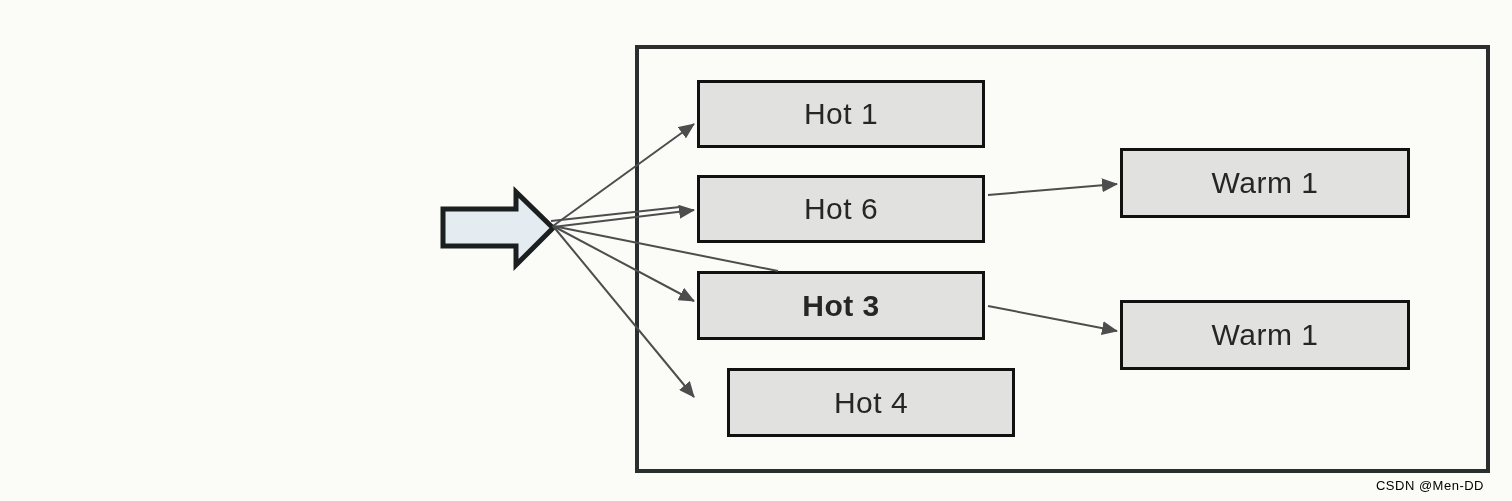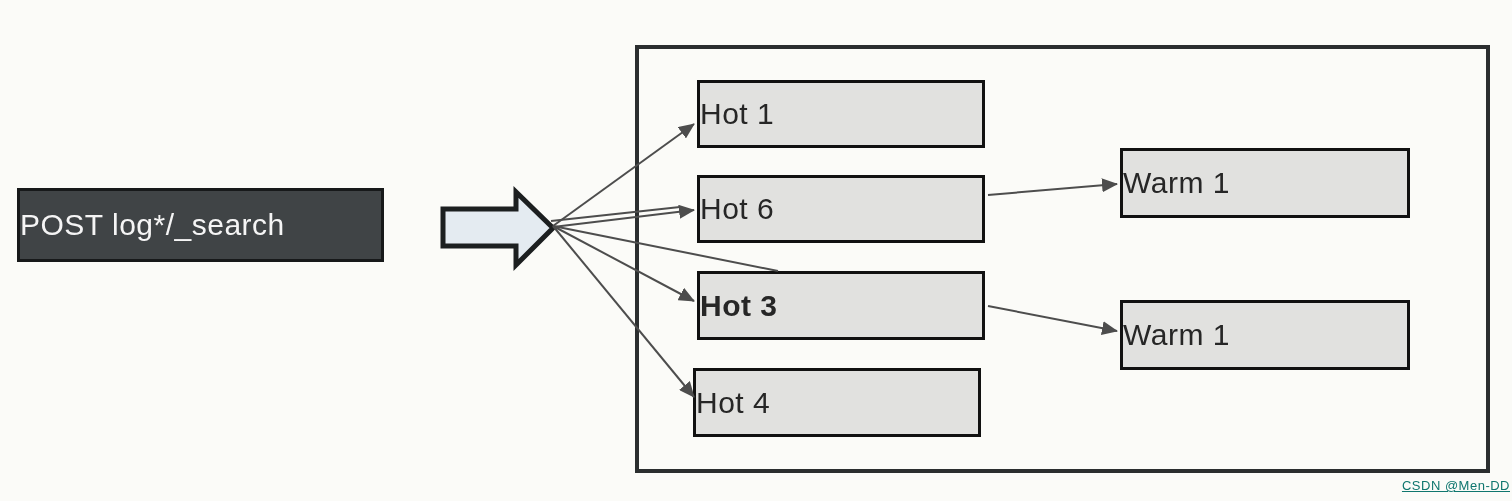--- a/index.html
+++ b/index.html
@@ -13,20 +13,21 @@
     width: 1512px;
     height: 501px;
     background: #fbfbf8;
     overflow: hidden;
   }
   .node {
     position: absolute;
     box-sizing: border-box;
     display: flex;
     align-items: center;
+    justify-content: center;
     font-size: 30px;
     color: #262626;
     letter-spacing: 0.5px;
   }
   .request-node {
     left: 17px;
     top: 188px;
     width: 367px;
     height: 74px;
     background: #404446;
@@ -44,49 +45,45 @@
     border: 4px solid #2b2e2f;
     background: transparent;
   }
   .data-node {
     background: #e1e1df;
     border: 3px solid #111111;
   }
   .hot-1  { left: 697px; top: 80px;  width: 288px; height: 68px; }
   .hot-2  { left: 697px; top: 175px; width: 288px; height: 68px; }
   .hot-3  { left: 697px; top: 271px; width: 288px; height: 69px; font-weight: bold; }
-  .hot-4  { left: 693px; top: 368px; width: 288px; height: 69px; }
+  .hot-4  { left: 727px; top: 368px; width: 288px; height: 69px; }
   .warm-1 { left: 1120px; top: 148px; width: 290px; height: 70px; }
   .warm-2 { left: 1120px; top: 300px; width: 290px; height: 70px; }
   svg.wires {
     position: absolute;
     left: 0;
     top: 0;
     pointer-events: none;
   }
   .watermark {
     position: absolute;
-    right: 2px;
+    right: 28px;
     top: 478px;
     font-size: 13px;
-    color: #0f766e;
+    color: #000000;
     letter-spacing: 0.5px;
-    text-decoration: underline;
   }
 </style>
 </head>
 <body>
 
 <div class="stage">
 
   <div class="cluster"></div>
 
-  <div class="node request-node">
-    <span>POST log*/_search</span>
-  </div>
 
   <div class="node data-node hot-1">
     <span>Hot 1</span>
   </div>
   <div class="node data-node hot-2">
     <span>Hot 6</span>
   </div>
   <div class="node data-node hot-3">
     <span>Hot 3</span>
   </div>

